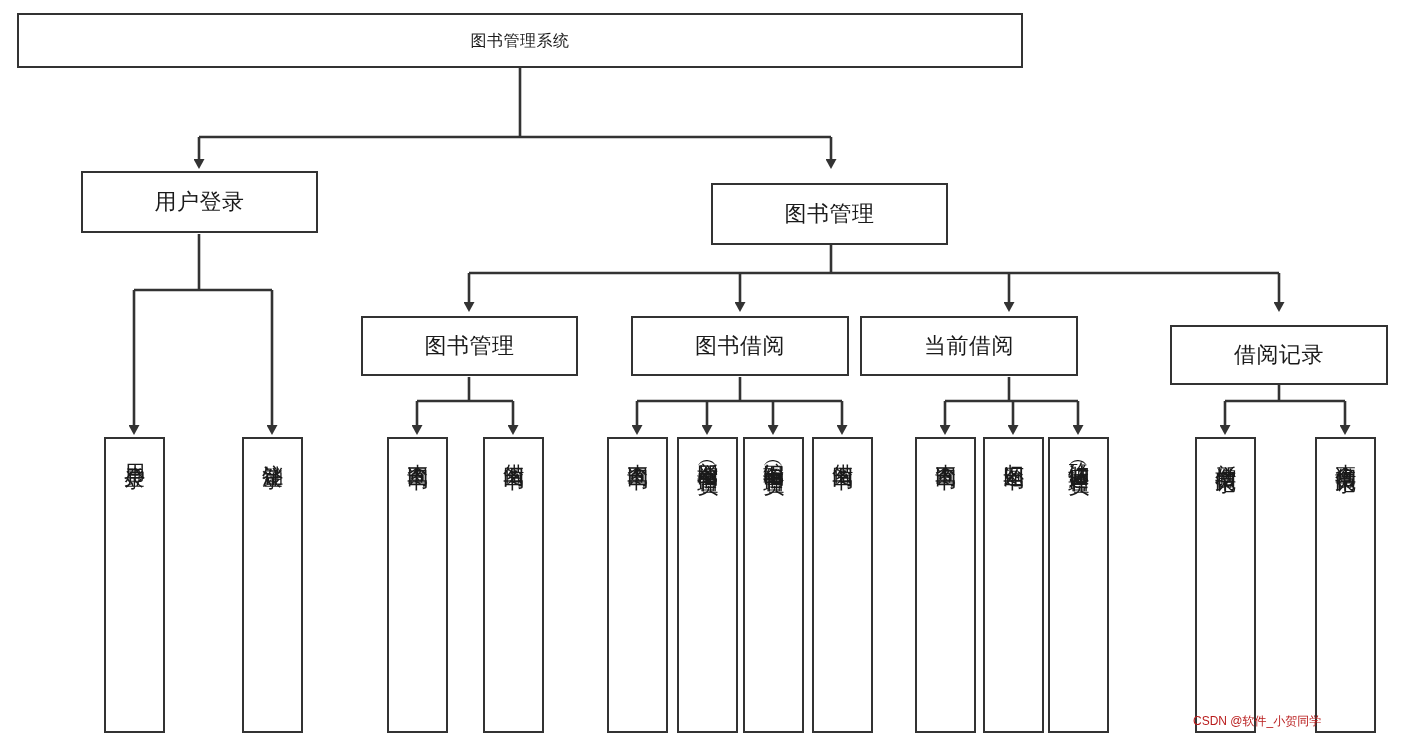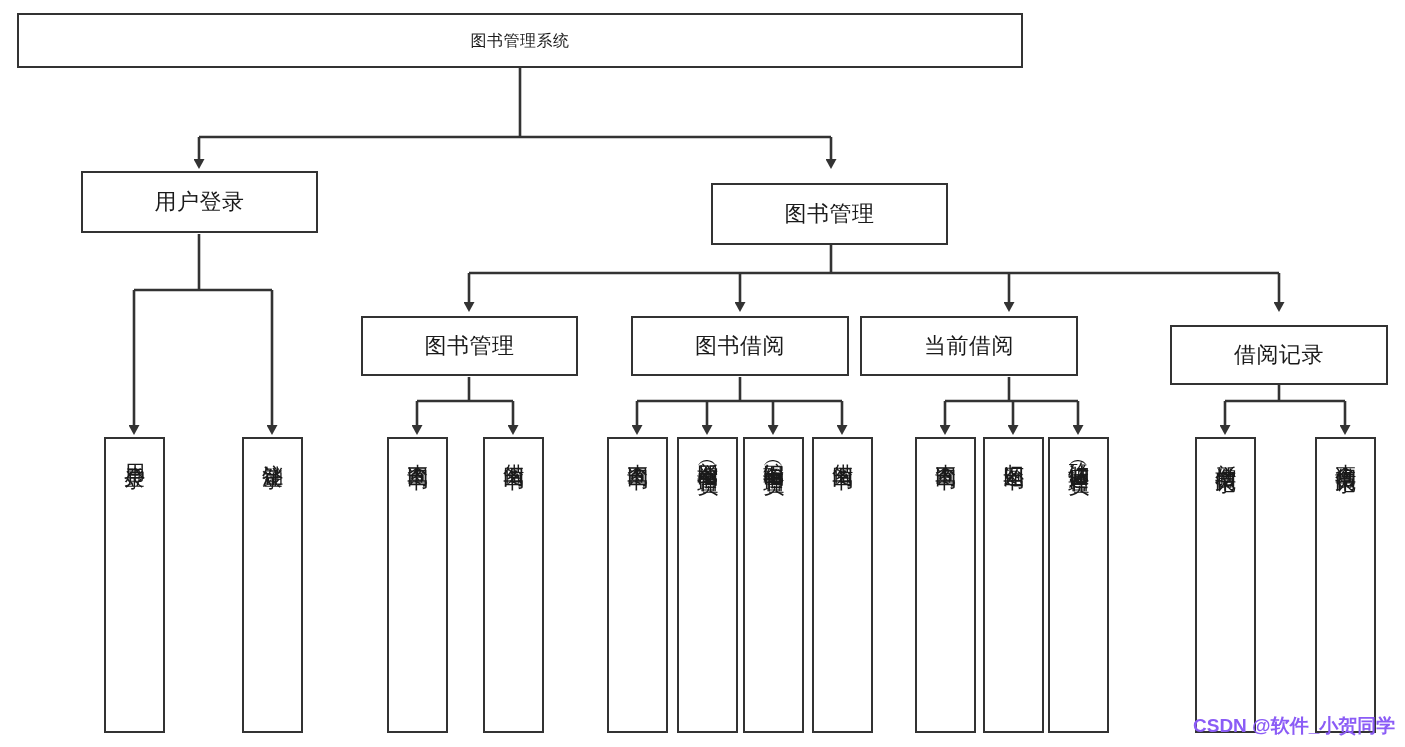--- a/index.html
+++ b/index.html
@@ -63,25 +63,24 @@
     font-size: 21px;
     line-height: 1.08;
     letter-spacing: 2px;
     margin-top: 2px;
   }
   .node.vert.tall-text .node-label {
     margin-top: 0;
   }
   .watermark {
     position: absolute;
-    font-size: 19px;
-    color: #8b5cf6;
+    font-size: 12px;
+    color: #b91c1c;
     white-space: nowrap;
     user-select: none;
-    font-weight: bold;
   }
 </style>
 </head>
 <body>
 
 <div id="diagram-root">
 
   <svg id="edge-layer" viewBox="0 0 1405 747" xmlns="http://www.w3.org/2000/svg">
     <defs>
       <marker id="arrow" markerWidth="10" markerHeight="11" refX="1" refY="5.5" orient="auto" markerUnits="userSpaceOnUse">

